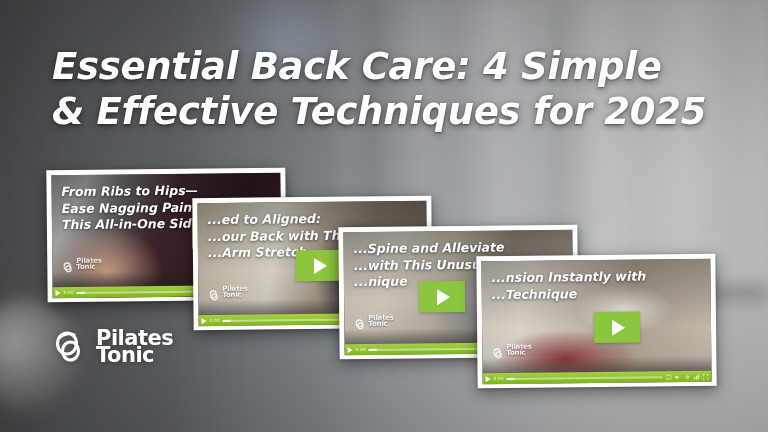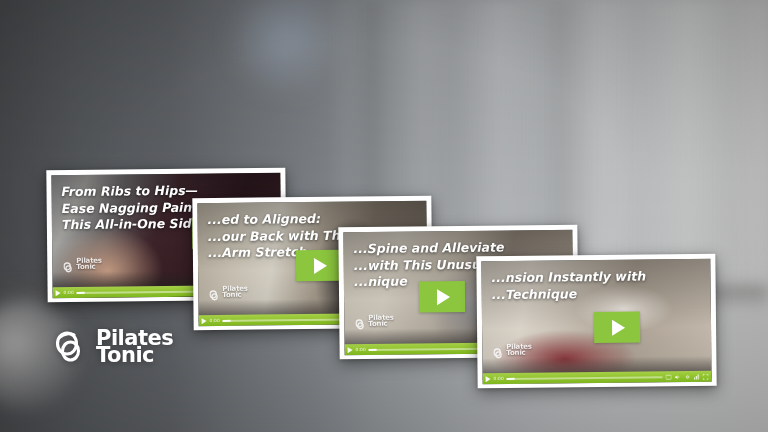--- a/index.html
+++ b/index.html
@@ -240,20 +240,24 @@
 <div id="stage">
 
   <div class="bg-base"></div>
   <div class="bg-curtains"></div>
   <div class="bg-window"></div>
   <div class="bg-floor-edge"></div>
   <div class="bg-floor"></div>
   <div class="bg-blob"></div>
   <div class="bg-vignette"></div>
 
+  <div class="title">
+    <span class="l1">Essential Back Care: 4 Simple</span>
+    <span class="l2">&amp; Effective Techniques for 2025</span>
+  </div>
 
   <div class="brand">
     <span class="brand-mark">
       <svg viewBox="0 0 34 34" width="34" height="34" aria-hidden="true">
         <ellipse cx="12" cy="13.5" rx="9.5" ry="10.5" fill="none" stroke="#ffffff" stroke-width="3.1"></ellipse>
         <ellipse cx="15.5" cy="21" rx="8" ry="9" fill="none" stroke="#ffffff" stroke-width="3.1"></ellipse>
         <path d="M5 7 C9 3.5 15 3 19 5" fill="none" stroke="#ffffff" stroke-width="3.1" stroke-linecap="round"></path>
       </svg>
     </span>
     <span class="brand-text">

